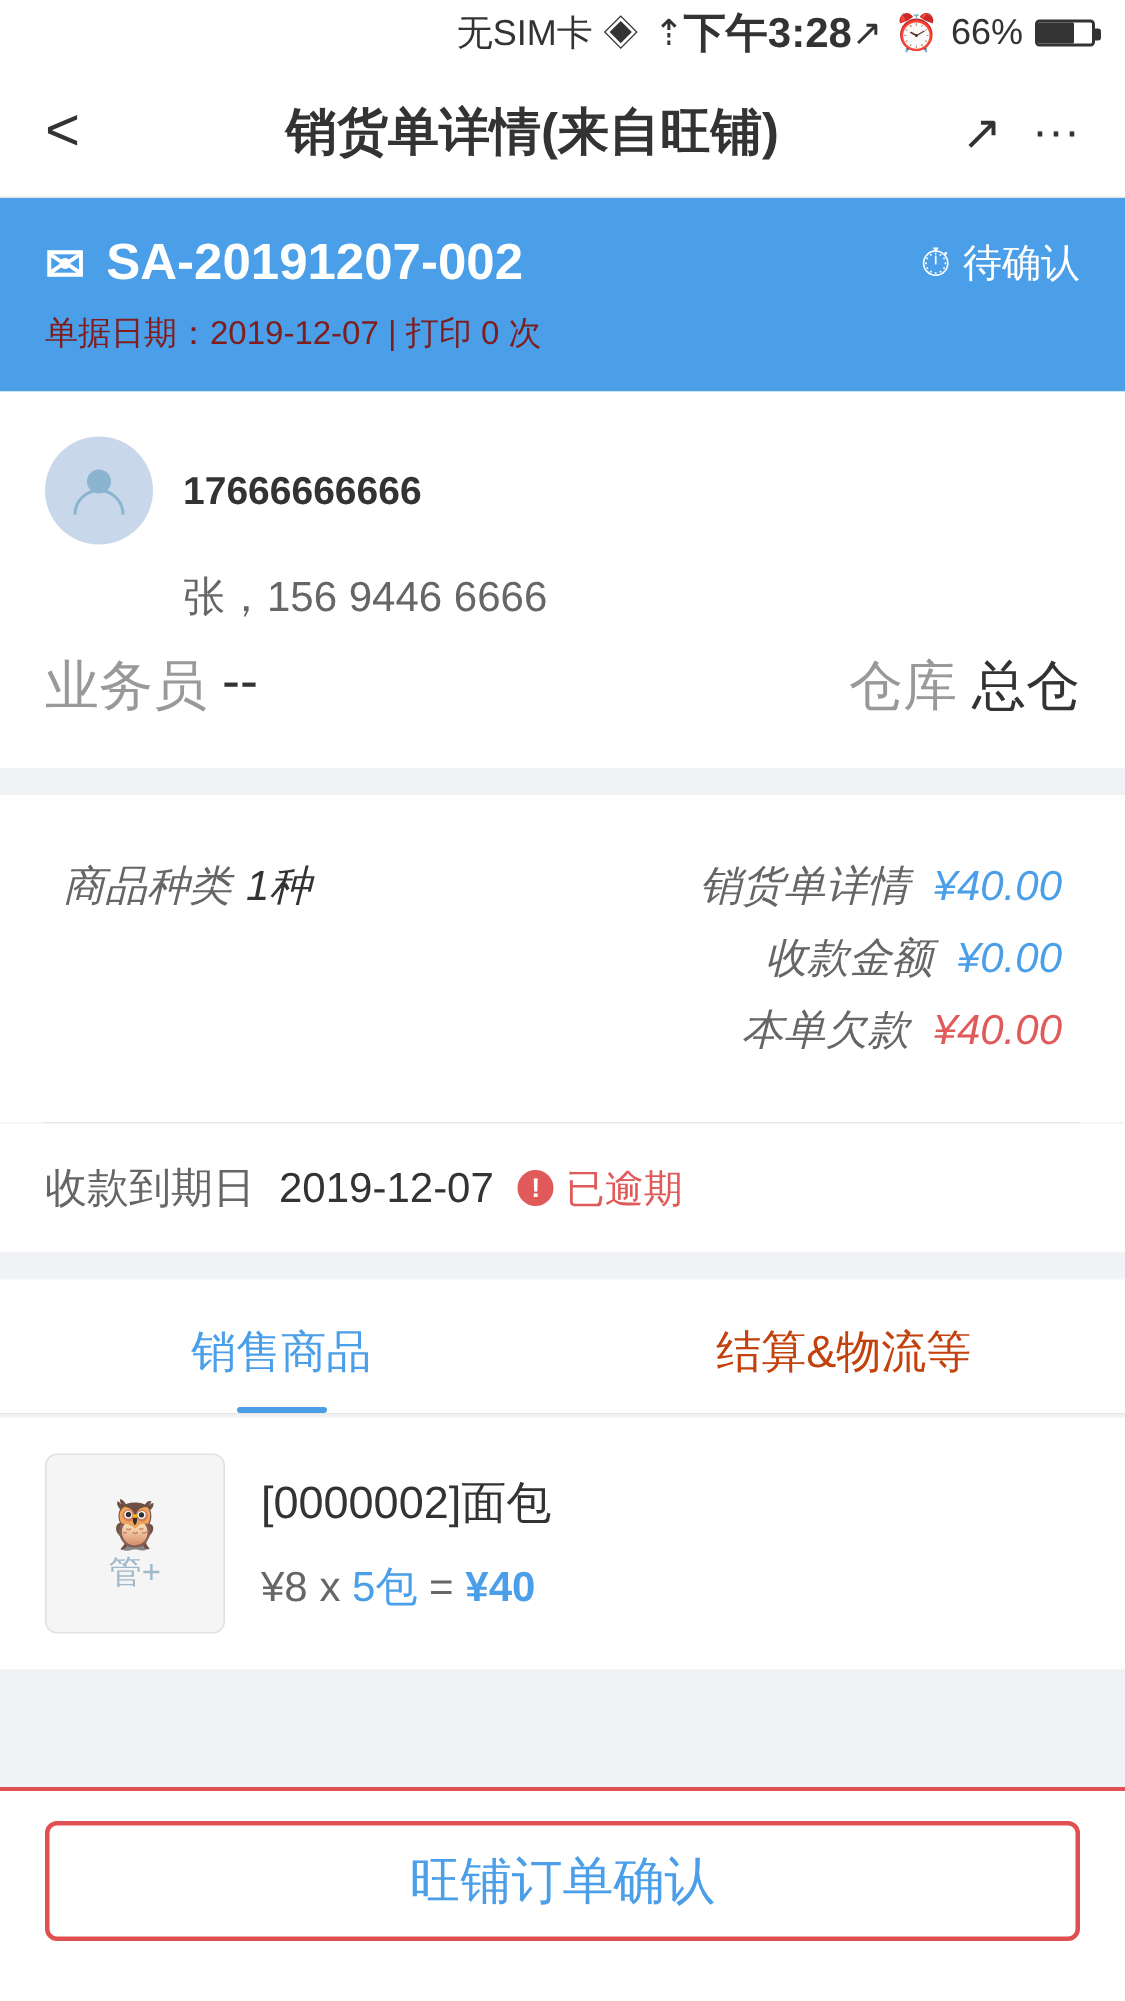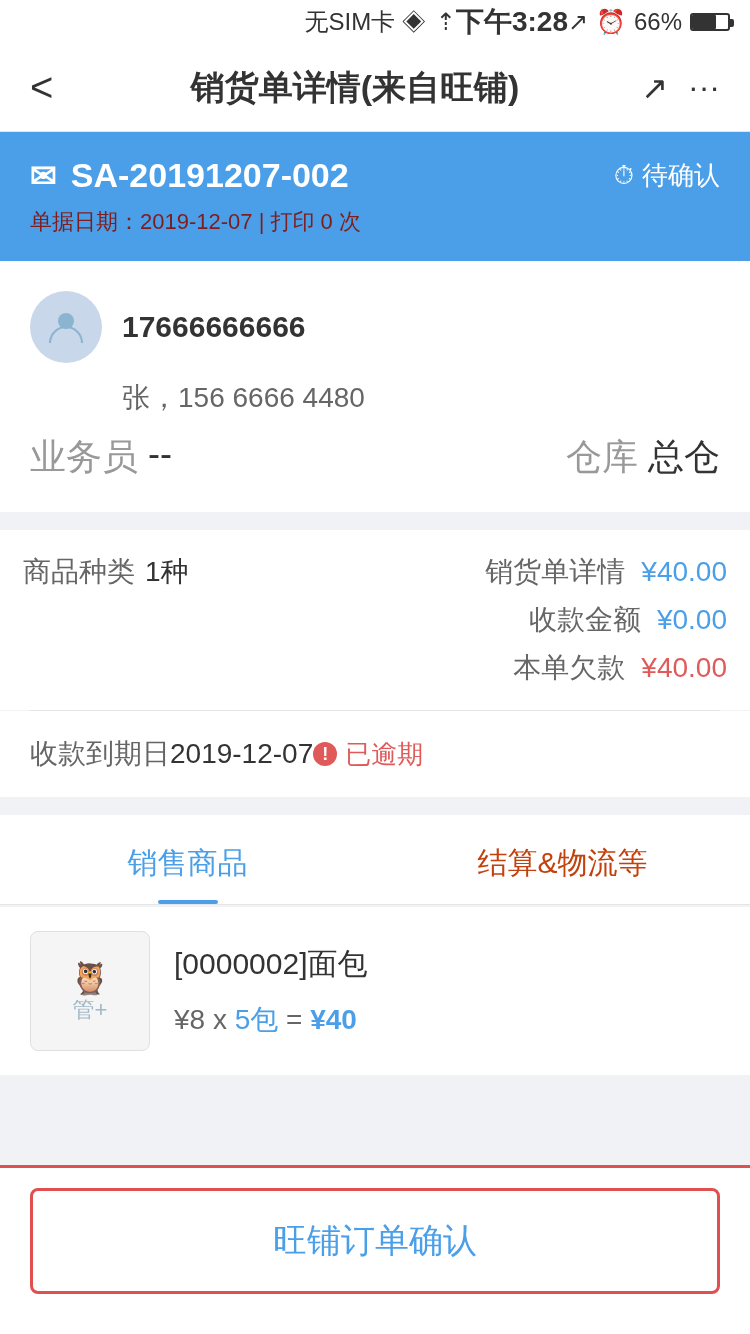--- a/index.html
+++ b/index.html
@@ -129,21 +129,21 @@
       height: 72px;
       background: #c8d8ea;
       border-radius: 50%;
       display: flex;
       align-items: center;
       justify-content: center;
       font-size: 36px;
       color: #6a9fc0;
     }
     .customer-phone {
-      font-size: 30px;
+      font-size: 26px;
       font-weight: 600;
       color: #333;
     }
     .customer-info {
       font-size: 28px;
       color: #666;
       margin-bottom: 16px;
       margin-left: 92px;
     }
     .customer-meta {
@@ -168,21 +168,22 @@
     }
     .thin-divider {
       height: 1px;
       background: #e5e5e5;
       margin: 0 30px;
     }
 
     
     .summary-card {
       background: #fff;
-      padding: 23px;
+      padding: 42px;
+      font-style: italic;
     }
     .summary-row {
       display: flex;
       justify-content: space-between;
       align-items: flex-start;
     }
     .summary-left {
       display: flex;
       align-items: center;
       gap: 10px;
@@ -207,21 +208,21 @@
     .summary-item-label { color: #666; }
     .amount-blue { color: #4a9fe8; font-weight: 500; }
     .amount-red { color: #e05a5a; font-weight: 500; }
 
     
     .due-card {
       background: #fff;
       padding: 24px 30px;
       display: flex;
       align-items: center;
-      gap: 0;
+      gap: 16px;
       font-size: 28px;
       color: #666;
     }
     .due-label { color: #666; }
     .due-date { color: #333; }
     .overdue-badge {
       display: flex;
       align-items: center;
       gap: 8px;
       color: #e05a5a;
@@ -323,21 +324,21 @@
     .bottom-bar {
       position: fixed;
       bottom: 0;
       width: 750px;
       background: #fff;
       padding: 20px 30px 40px;
       border-top: 3px solid #e05050;
     }
     .confirm-button {
       width: 100%;
-      height: 106px;
+      height: 80px;
       border: 3px solid #e05050;
       border-radius: 8px;
       background: #fff;
       color: #4a9fe8;
       font-size: 34px;
       font-weight: 500;
       cursor: pointer;
       display: flex;
       align-items: center;
       justify-content: center;
@@ -388,21 +389,21 @@
 <div class="customer-card">
   <div class="customer-header">
     <div class="customer-avatar">
       <svg width="40" height="40" viewBox="0 0 40 40" fill="none">
         <circle cx="20" cy="14" r="8" fill="#8ab4d0"></circle>
         <path d="M4 36c0-8.837 7.163-16 16-16s16 7.163 16 16" stroke="#8ab4d0" stroke-width="2" fill="none"></path>
       </svg>
     </div>
     <div class="customer-phone">17666666666</div>
   </div>
-  <div class="customer-info">张，156 6666 4480</div>
+  <div class="customer-info">张，156 9446 6666</div>
   <div class="customer-meta">
     <div class="customer-meta-item">
       <span class="meta-label">业务员</span>
       <span class="meta-value">--</span>
     </div>
     <div class="customer-meta-item">
       <span class="meta-label">仓库</span>
       <span class="meta-value">总仓</span>
     </div>
   </div>

